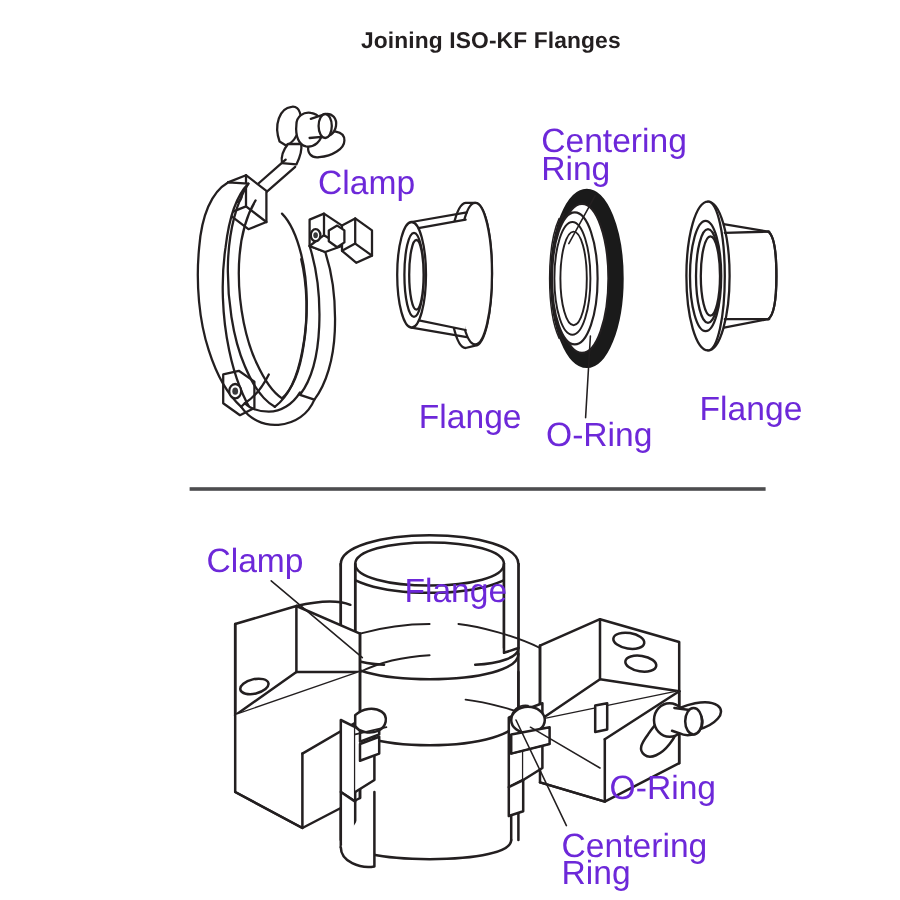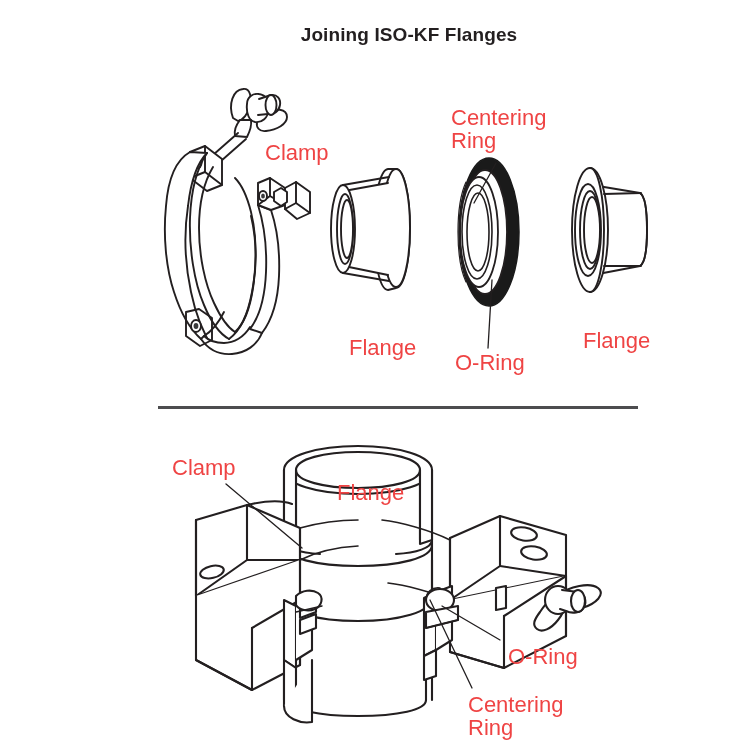--- a/index.html
+++ b/index.html
@@ -34,22 +34,22 @@
     padding-left: 68px;
     box-sizing: border-box;
   }
   .svg-layer {
     position: absolute;
     left: 0;
     top: 0;
   }
   .lbl {
     position: absolute;
-    font-size: 22px;
-    color: #ef4444;
+    font-size: 28px;
+    color: #6d28d9;
     line-height: 23px;
     white-space: pre;
   }
   .divider {
     position: absolute;
     background: #4d4d4f;
   }
 </style>
 </head>
 <body>

